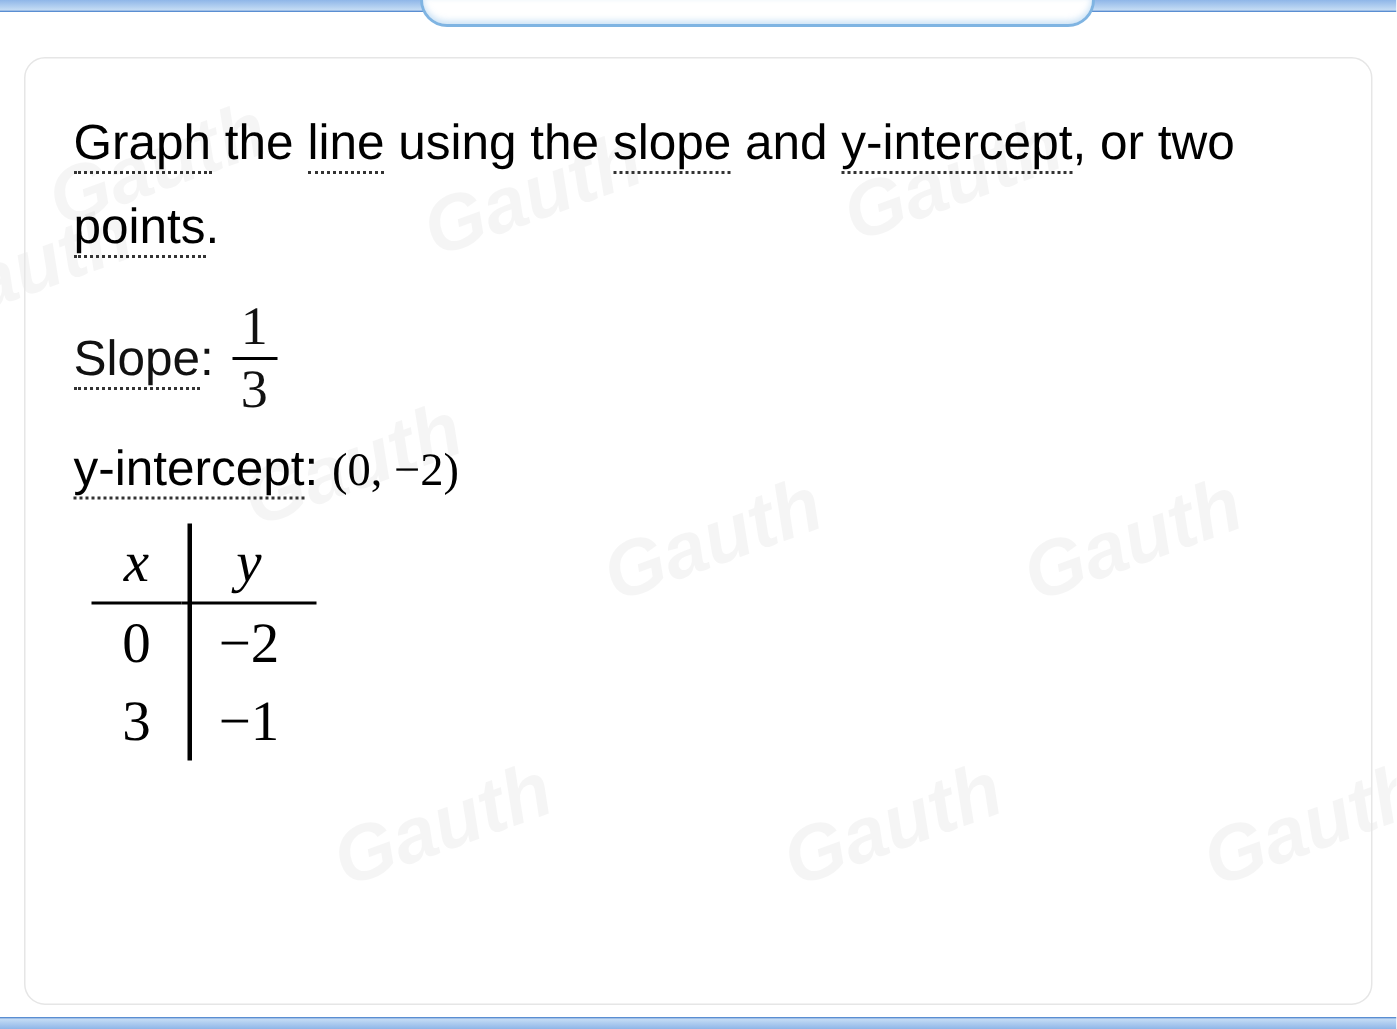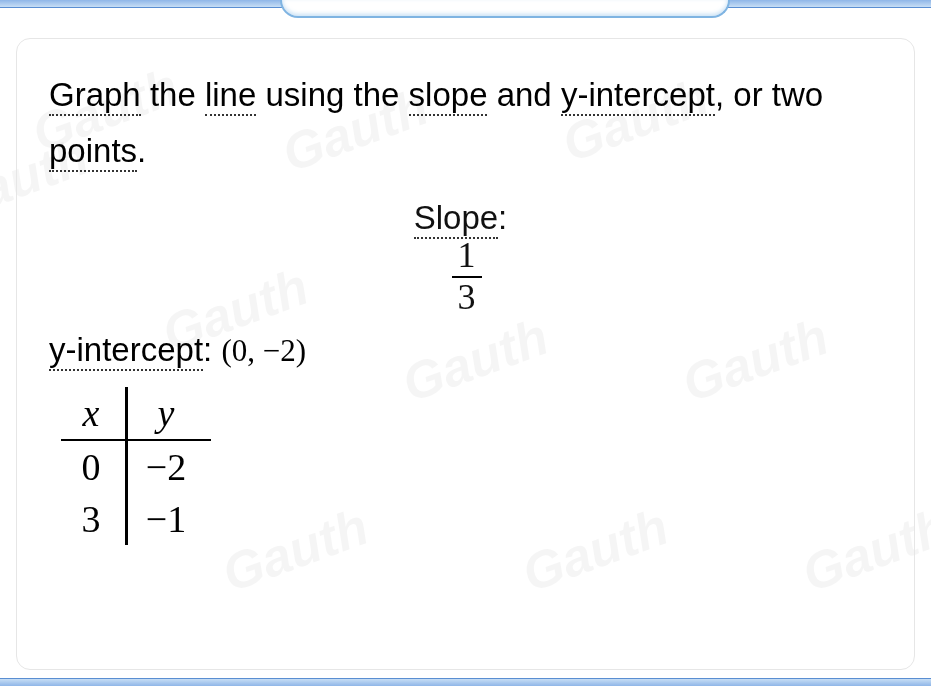--- a/index.html
+++ b/index.html
@@ -88,21 +88,20 @@
       border-bottom: 2px dotted #333;
       padding-bottom: 1px;
     }
 
     .slope-line {
       display: flex;
       align-items: center;
       font-size: 33px;
       color: #111;
       margin-bottom: 14px;
-      flex-direction: column;
     }
 
     .slope-label {
       margin-right: 10px;
     }
 
     .fraction {
       display: inline-flex;
       flex-direction: column;
       align-items: center;

